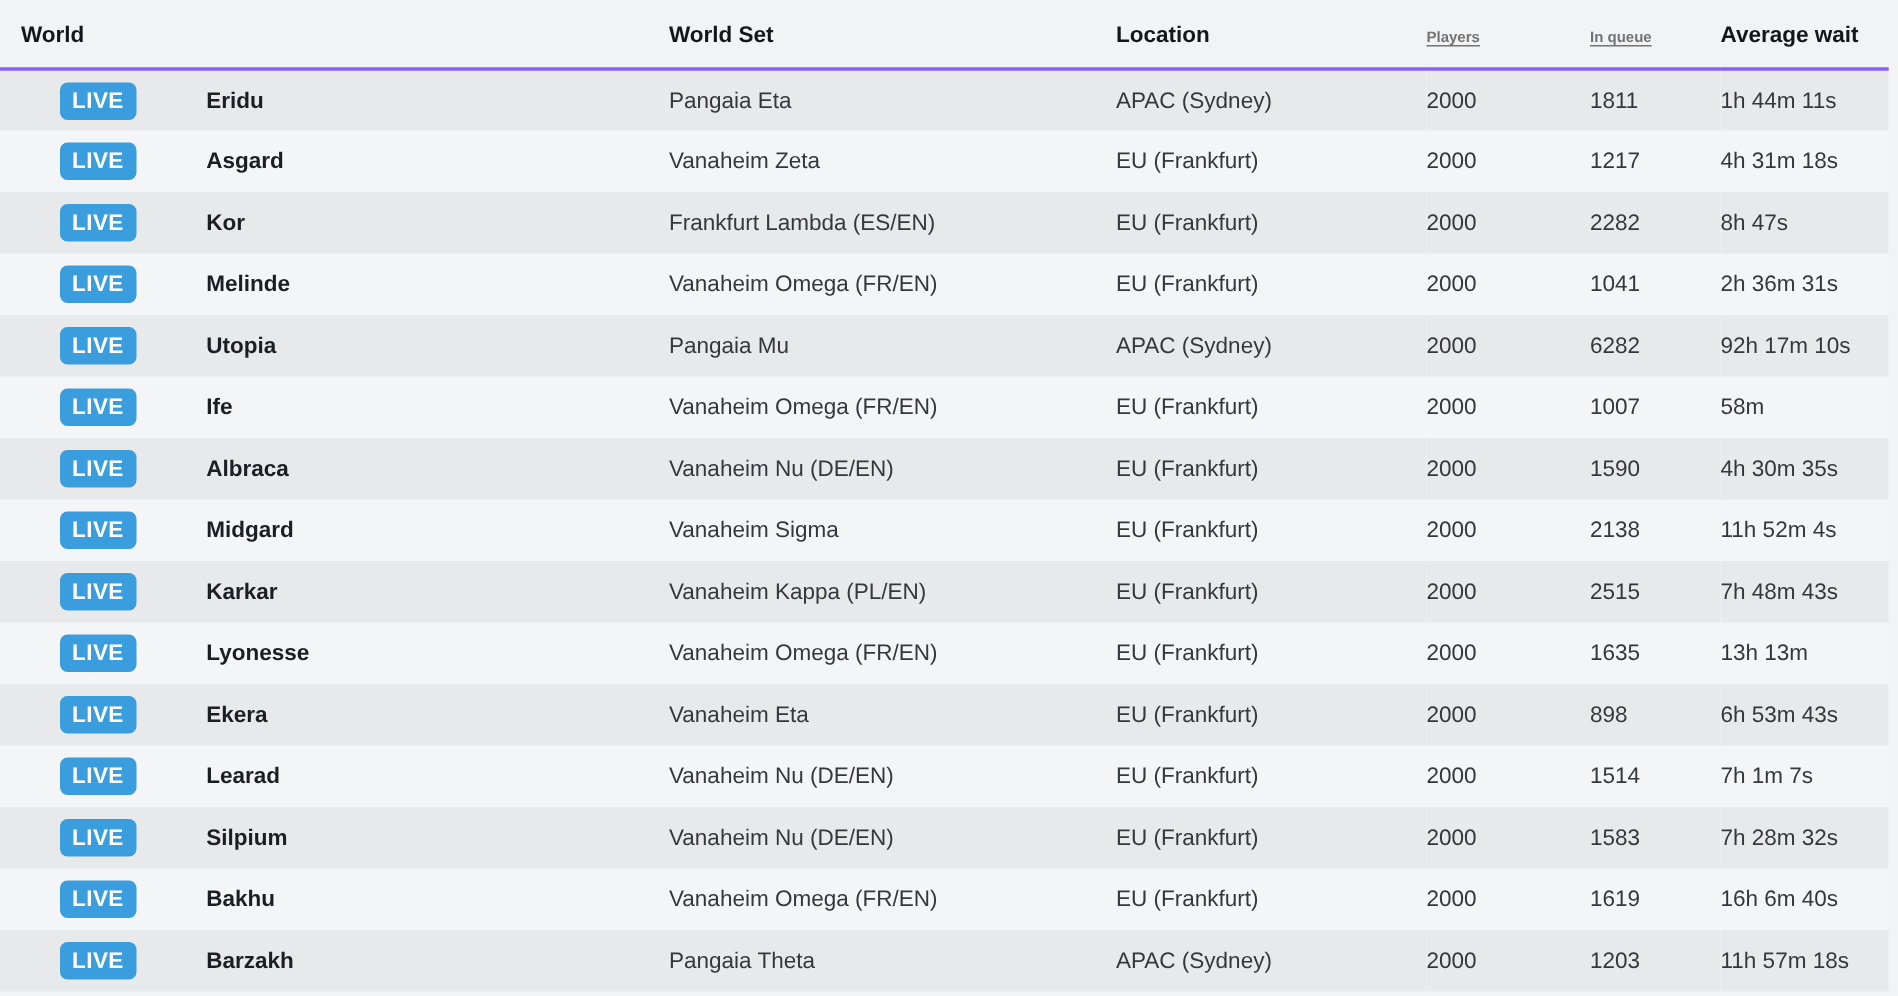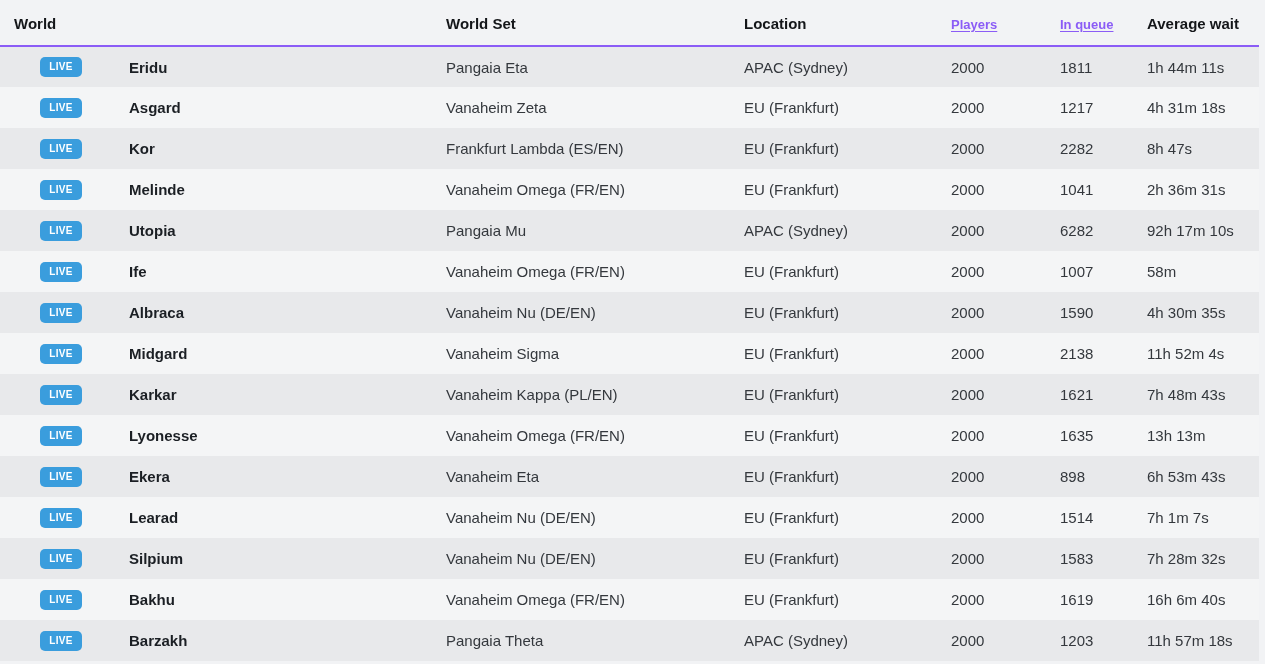--- a/index.html
+++ b/index.html
@@ -36,26 +36,26 @@
     font-weight: bold;
     color: #141619;
     padding: 0 0 13px 0;
     vertical-align: bottom;
     border-bottom: 2px solid #8b5cf6;
     height: 32px;
     white-space: nowrap;
   }
 
   th .sort-link {
-    color: #8b5cf6;
+    color: #737373;
     text-decoration: underline;
     text-underline-offset: 2px;
     cursor: pointer;
     font-weight: bold;
-    font-size: 13px;
+    font-size: 10px;
   }
 
   
   tbody tr {
     height: 41px;
   }
   tbody tr.row-even { background: #e8e9eb; }
   tbody tr.row-odd  { background: #f4f5f6; }
 
   tbody td {
@@ -87,21 +87,21 @@
   .world-cell {
     display: flex;
     align-items: center;
     gap: 14px;
   }
 
   .live-badge {
     display: inline-block;
     background: #3a9ddd;
     color: #ffffff;
-    font-size: 10px;
+    font-size: 15px;
     font-weight: bold;
     letter-spacing: 0.3px;
     line-height: 1;
     padding: 5px 8px 5px 8px;
     border-radius: 5px;
     margin-left: 26px;
     text-align: center;
     min-width: 26px;
   }
 
@@ -249,21 +249,21 @@
         <tr class="row-even">
           <td class="col-world">
             <div class="world-cell">
               <span class="live-badge">LIVE</span>
               <span class="world-name">Karkar</span>
             </div>
           </td>
           <td class="col-worldset"><span class="cell-plain">Vanaheim Kappa (PL/EN)</span></td>
           <td class="col-location"><span class="cell-plain">EU (Frankfurt)</span></td>
           <td class="col-players"><span class="cell-plain">2000</span></td>
-          <td class="col-queue"><span class="cell-plain">1621</span></td>
+          <td class="col-queue"><span class="cell-plain">2515</span></td>
           <td class="col-wait"><span class="cell-plain">7h 48m 43s</span></td>
         </tr>
         <tr class="row-odd">
           <td class="col-world">
             <div class="world-cell">
               <span class="live-badge">LIVE</span>
               <span class="world-name">Lyonesse</span>
             </div>
           </td>
           <td class="col-worldset"><span class="cell-plain">Vanaheim Omega (FR/EN)</span></td>

